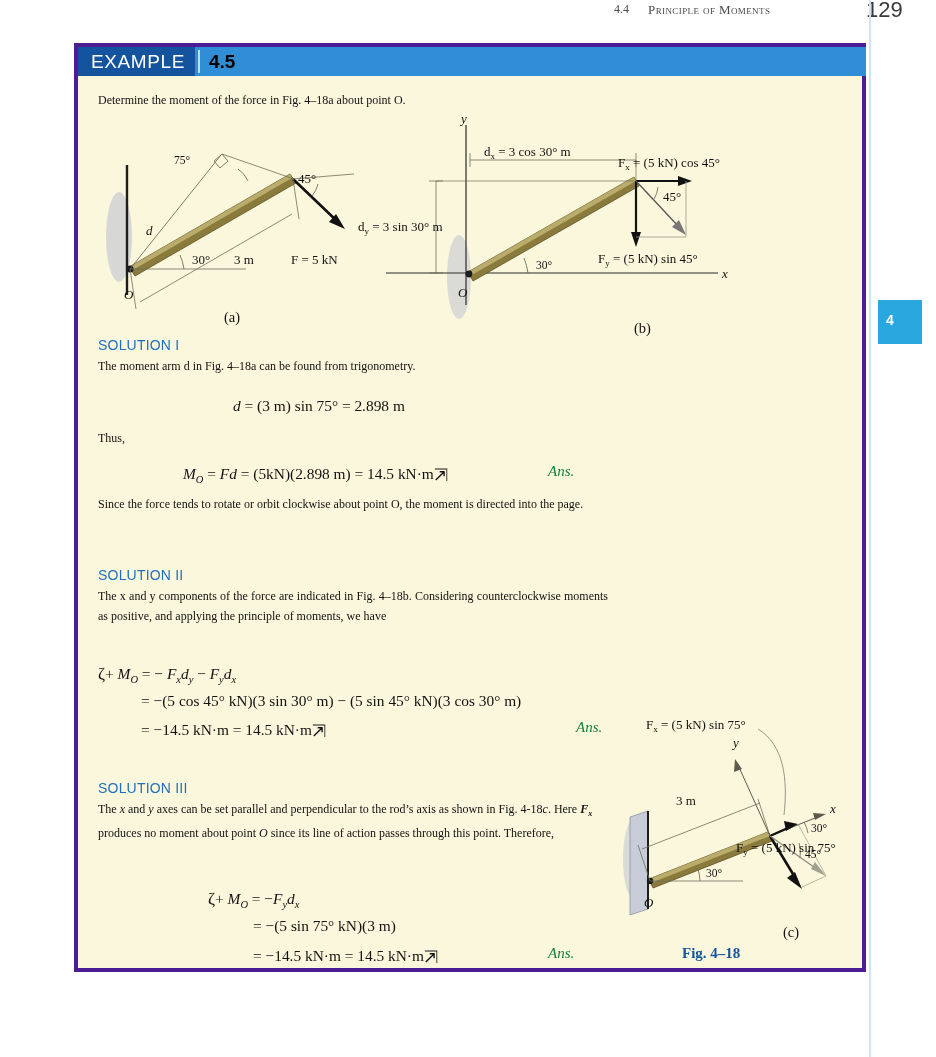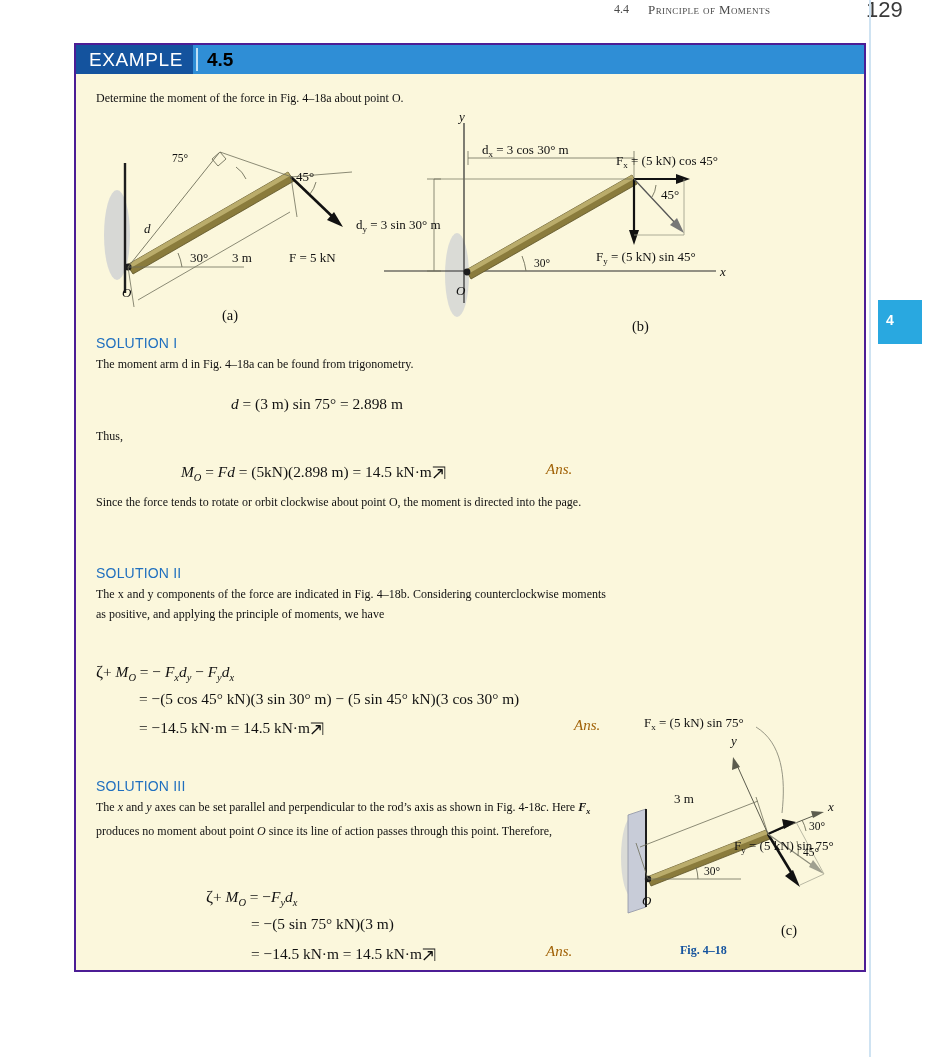--- a/index.html
+++ b/index.html
@@ -6,48 +6,48 @@
   body{width:936px;height:1057px;font-family:"Liberation Serif",serif;color:#101010;position:relative;overflow:hidden;}
 
   
   .runhead{position:absolute;top:0;left:0;width:796px;height:32px;}
   .runhead .sec{position:absolute;left:614px;top:2px;font-size:12px;color:#4a4a4a;font-family:"Liberation Serif",serif;}
   .runhead .sectitle{position:absolute;left:648px;top:2px;font-size:13px;color:#4a4a4a;font-variant:small-caps;letter-spacing:.4px;}
   .runhead .pageno{position:absolute;left:866px;top:-3px;font-size:22px;color:#3a3a3a;font-family:"Liberation Sans",sans-serif;}
 
   
   .exbox{position:absolute;left:74px;top:43px;width:792px;height:929px;
-         border:2px solid #4c1d95;background:#fbf7dc;box-sizing:border-box;}
+         border:4px solid #4c1d95;background:#fbf7dc;box-sizing:border-box;}
   .exhead{position:absolute;left:0;top:0;width:788px;height:29px;background:#2f8ed6;}
   .exhead .left{position:absolute;left:0;top:0;width:117px;height:29px;background:#14539e;}
   .exhead .eword{position:absolute;left:13px;top:4px;font-family:"Liberation Sans",sans-serif;
         font-size:19px;color:#ffffff;letter-spacing:.6px;}
   .exhead .bar{position:absolute;left:120px;top:3px;width:2px;height:23px;background:#bfe0f6;}
   .exhead .num{position:absolute;left:131px;top:4px;font-family:"Liberation Sans",sans-serif;
         font-size:19px;font-weight:bold;color:#000000;}
 
   
   .ptext{position:absolute;font-size:12px;line-height:19.5px;color:#111;}
   .soltitle{position:absolute;font-family:"Liberation Sans",sans-serif;font-size:14px;color:#1f6fbf;letter-spacing:.2px;}
   .eq{position:absolute;font-size:15.4px;color:#111;white-space:nowrap;}
-  .ans{position:absolute;font-size:15px;font-style:italic;color:#a16207;}
+  .ans{position:absolute;font-size:15px;font-style:italic;color:#15803d;}
   i.v{font-style:italic;}
   .bf{font-weight:bold;}
   sub{font-size:.68em;}
   .cw{display:inline-block;transform:scaleX(-1);font-size:17px;position:relative;top:2px;}
 
   
   .chaptab{position:absolute;left:878px;top:300px;width:44px;height:44px;background:#29a8e0;}
   .chaptab span{position:absolute;left:8px;top:12px;color:#fff;font-family:"Liberation Sans",sans-serif;font-size:14px;font-weight:bold;}
   .edgeline{position:absolute;left:869px;top:0px;width:2px;height:1057px;background:#cfe3f2;}
 
   
   .fig{position:absolute;}
   .figcap{position:absolute;font-size:14.5px;color:#111;}
-  .figtitle{position:absolute;font-family:"Liberation Serif",serif;font-weight:bold;font-size:12px;color:#14539e;}
+  .figtitle{position:absolute;font-family:"Liberation Serif",serif;font-weight:bold;font-size:15px;color:#14539e;}
   svg{display:block;overflow:visible;}
   .lbl{font-family:"Liberation Serif",serif;font-size:13px;fill:#111;}
   .lblsm{font-family:"Liberation Serif",serif;font-size:11.5px;fill:#111;}
   .lblit{font-family:"Liberation Serif",serif;font-size:13px;fill:#111;font-style:italic;}
 </style>
 </head>
 <body>
 
 <div class="runhead">
   <span class="sec">4.4</span>

